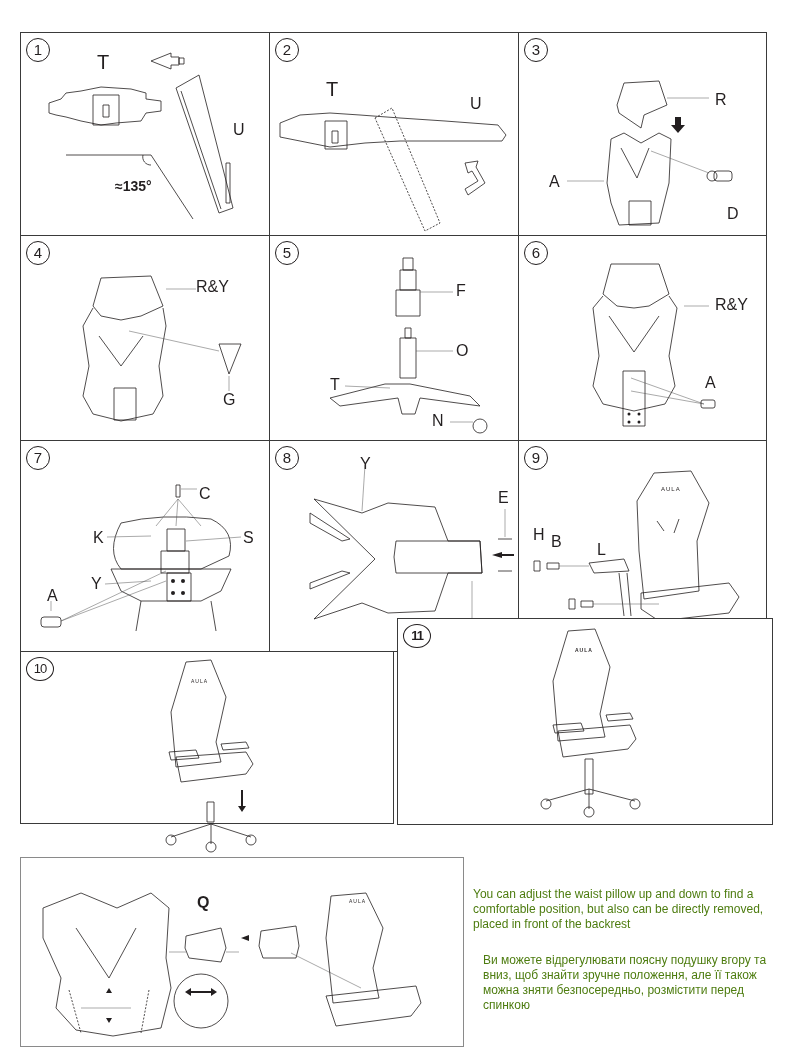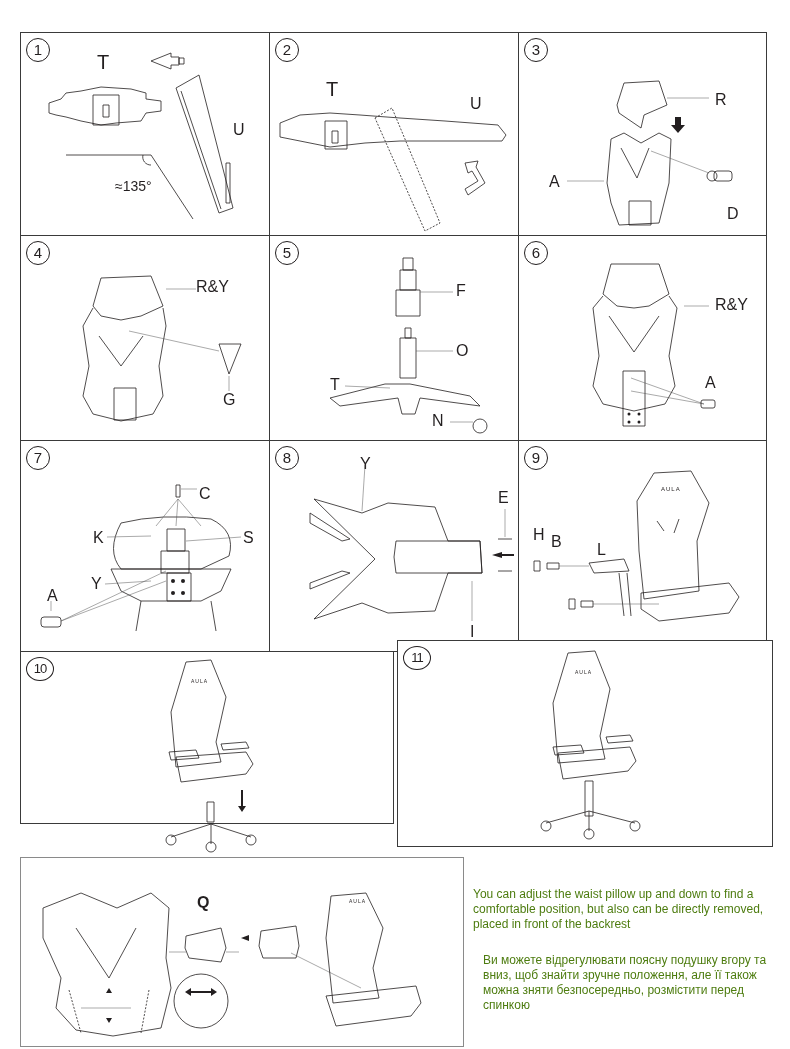--- a/index.html
+++ b/index.html
@@ -17,21 +17,21 @@
   svg .f { fill:#231f20; stroke:none; }
   .note { position:absolute; left:473px; font-size:12px; line-height:15px; color:#4d7c0f; width:310px; }
 </style>
 </head>
 <body>
 
 <div class="panel" style="left:20px;top:32px;width:250px;height:204px;">
   <div class="num">1</div>
   <div class="lbl big" style="left:76px;top:18px;font-size:20px;">T</div>
   <div class="lbl big" style="left:212px;top:88px;">U</div>
-  <div class="lbl" style="left:94px;top:145px;font-weight:normal;font-size:14px;">≈135°</div>
+  <div class="lbl" style="left:94px;top:145px;font-weight:bold;font-size:14px;">≈135°</div>
   <svg width="250" height="204">
     <path class="s" d="M130 28 L150 20 L150 24 L158 24 L158 32 L150 32 L150 36 Z"></path>
     <rect class="s" x="158" y="25" width="5" height="6"></rect>
     <path class="s" d="M28 70 L40 66 L45 60 L60 58 L80 54 L110 56 L125 60 L125 66 L140 68 L140 78 L125 80 L120 88 L95 90 L80 92 L60 88 L45 84 L35 82 L28 80 Z"></path>
     <rect class="s" x="72" y="62" width="26" height="30"></rect>
     <rect class="s" x="82" y="72" width="6" height="12"></rect>
     <path class="s" d="M155 55 L178 42 L212 175 L198 180 Z"></path>
     <path class="s" d="M160 58 L200 176"></path>
     <rect class="s" x="205" y="130" width="4" height="40"></rect>
     <path class="s" d="M45 122 L130 122 L172 186"></path>
@@ -207,21 +207,21 @@
     <path class="s" d="M200 92 L225 90 L228 96 L202 98 Z"></path>
     <rect class="s" x="186" y="150" width="7" height="20"></rect>
     <path class="s" d="M150 185 L190 172 L230 185 M190 172 L190 192"></path>
     <circle class="s" cx="150" cy="188" r="5"></circle>
       <circle class="s" cx="190" cy="195" r="5"></circle>
       <circle class="s" cx="230" cy="188" r="5"></circle>
     <path class="f" d="M220 138 L222 138 L222 154 L225 154 L221 160 L217 154 L220 154 Z"></path>
   </svg>
 </div>
 
-<div class="panel" style="left:397px;top:640px;width:376px;height:207px;">
+<div class="panel" style="left:397px;top:618px;width:376px;height:207px;font-weight:bold;">
   <div class="num wide">11</div>
   <div class="lbl" style="left:177px;top:28px;font-size:5px;letter-spacing:1px;">AULA</div>
   <svg width="376" height="207">
     <path class="s" d="M170 12 L197 10 L212 48 L202 95 L207 118 L160 122 L155 62 Z"></path>
     <path class="s" d="M160 112 L232 106 L238 120 L230 130 L165 138 Z"></path>
     <path class="s" d="M155 106 L183 104 L186 112 L157 114 Z"></path>
     <path class="s" d="M208 96 L232 94 L235 100 L210 102 Z"></path>
     <rect class="s" x="187" y="140" width="8" height="35"></rect>
     <path class="s" d="M148 182 L191 170 L237 182 M191 170 L191 190"></path>
     <circle class="s" cx="148" cy="185" r="5"></circle>

